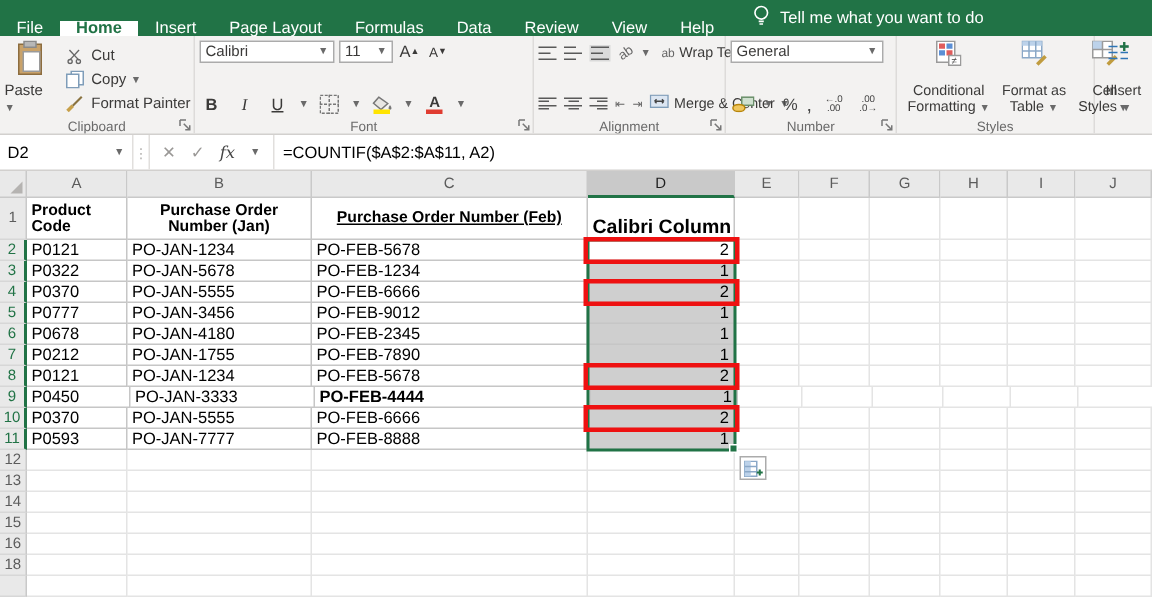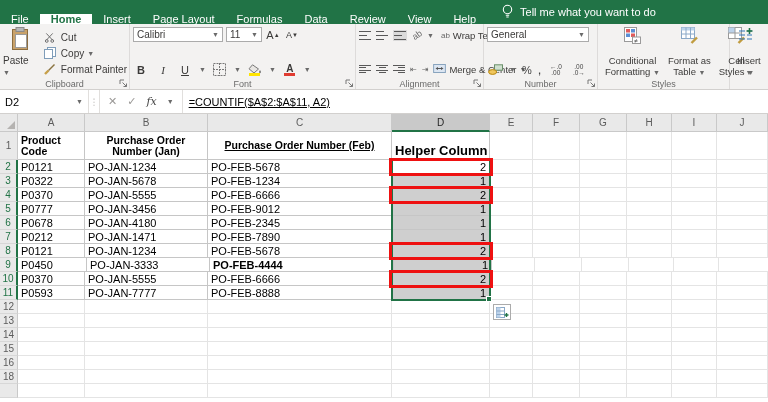--- a/index.html
+++ b/index.html
@@ -35,21 +35,21 @@
   .decbtn{display:flex;flex-direction:column;font-size:6.5px;line-height:6px;color:#444;align-items:center;width:17px;}
   .stybtn{display:flex;flex-direction:column;align-items:center;justify-content:space-between;height:50px;padding:0 4px;text-align:center;line-height:11px;white-space:nowrap;}
   .twoline{font-size:9.5px;color:#3b3a39;}
 
   
   .fbar{height:24px;background:#fff;border-bottom:1px solid #d2d0ce;display:flex;align-items:stretch;box-sizing:border-box;font-size:11px;}
   .namebox{width:78px;display:flex;align-items:center;justify-content:space-between;padding:0 5px;border-right:1px solid #e1dfdd;}
   .fxdots{width:10px;display:flex;align-items:center;justify-content:center;color:#b0aeac;font-size:9px;border-right:1px solid #e1dfdd;}
   .fxbtns{display:flex;align-items:center;gap:10px;padding:0 8px;border-right:1px solid #e1dfdd;color:#9a9896;}
   .fxlbl{font-family:"DejaVu Serif",serif;font-style:italic;color:#444;}
-  .ftext{flex:1;display:flex;align-items:center;padding-left:6px;color:#000;text-decoration:underline;}
+  .ftext{flex:1;display:flex;align-items:center;padding-left:6px;color:#000;}
 
   
   .grid{position:relative;width:768px;height:288px;background:#fff;overflow:hidden;}
   .colhdrs{display:flex;height:18px;}
   .corner{width:18px;height:18px;background:#e9e9e9;border-right:1px solid #c9c9c9;border-bottom:1px solid #c9c9c9;box-sizing:border-box;position:relative;flex:none;}
   .corner:after{content:"";position:absolute;right:2px;bottom:2px;border-style:solid;border-width:0 0 8px 8px;border-color:transparent transparent #b5b3b1 transparent;}
   .ch{height:18px;background:#e9e9e9;border-right:1px solid #c9c9c9;border-bottom:1px solid #c9c9c9;box-sizing:border-box;display:flex;align-items:center;justify-content:center;font-size:10px;color:#5c5c5c;flex:none;}
   .ch.sel{background:#c9c9c9;border-bottom:2px solid #217346;color:#1f1f1f;}
   .chfill{flex:1;background:#e9e9e9;border-bottom:1px solid #c9c9c9;box-sizing:border-box;}
   .gbody{position:relative;height:270px;overflow:hidden;}
@@ -389,21 +389,21 @@
         <div class="ch" style="width: 45px;">I</div>
         <div class="ch" style="width: 51px;">J</div>
         <div class="chfill"></div>
       </div>
     <div class="gbody">
         <div class="grow r1">
           <div class="rh">1</div>
           <div class="cell hcell ha tbl" style="width: 67px;">Product Code</div>
           <div class="cell hcell tbl" style="width: 123px;">Purchase Order Number (Jan)</div>
           <div class="cell hcell tbl" style="width: 184px; text-decoration: underline;">Purchase Order Number (Feb)</div>
-          <div class="cell dhdr" style="width: 98px;">Helper Column</div>
+          <div class="cell dhdr" style="width: 98px;">Calibri Column</div>
           <div class="cell" style="width: 43px;"></div>
           <div class="cell" style="width: 47px;"></div>
           <div class="cell" style="width: 47px;"></div>
           <div class="cell" style="width: 45px;"></div>
           <div class="cell" style="width: 45px;"></div>
           <div class="cell" style="width: 51px;"></div>
         </div>
         <div class="grow">
           <div class="rh selrow">2</div>
           <div class="cell tbl" style="width: 67px;">P0121</div>
@@ -465,21 +465,21 @@
           <div class="cell" style="width: 43px;"></div>
           <div class="cell" style="width: 47px;"></div>
           <div class="cell" style="width: 47px;"></div>
           <div class="cell" style="width: 45px;"></div>
           <div class="cell" style="width: 45px;"></div>
           <div class="cell" style="width: 51px;"></div>
         </div>
         <div class="grow">
           <div class="rh selrow">7</div>
           <div class="cell tbl" style="width: 67px;">P0212</div>
-          <div class="cell tbl" style="width: 123px;">PO-JAN-1471</div>
+          <div class="cell tbl" style="width: 123px;">PO-JAN-1755</div>
           <div class="cell tbl" style="width: 184px;">PO-FEB-7890</div>
           <div class="cell dnum gray" style="width: 98px;">1</div>
           <div class="cell" style="width: 43px;"></div>
           <div class="cell" style="width: 47px;"></div>
           <div class="cell" style="width: 47px;"></div>
           <div class="cell" style="width: 45px;"></div>
           <div class="cell" style="width: 45px;"></div>
           <div class="cell" style="width: 51px;"></div>
         </div>
         <div class="grow">

